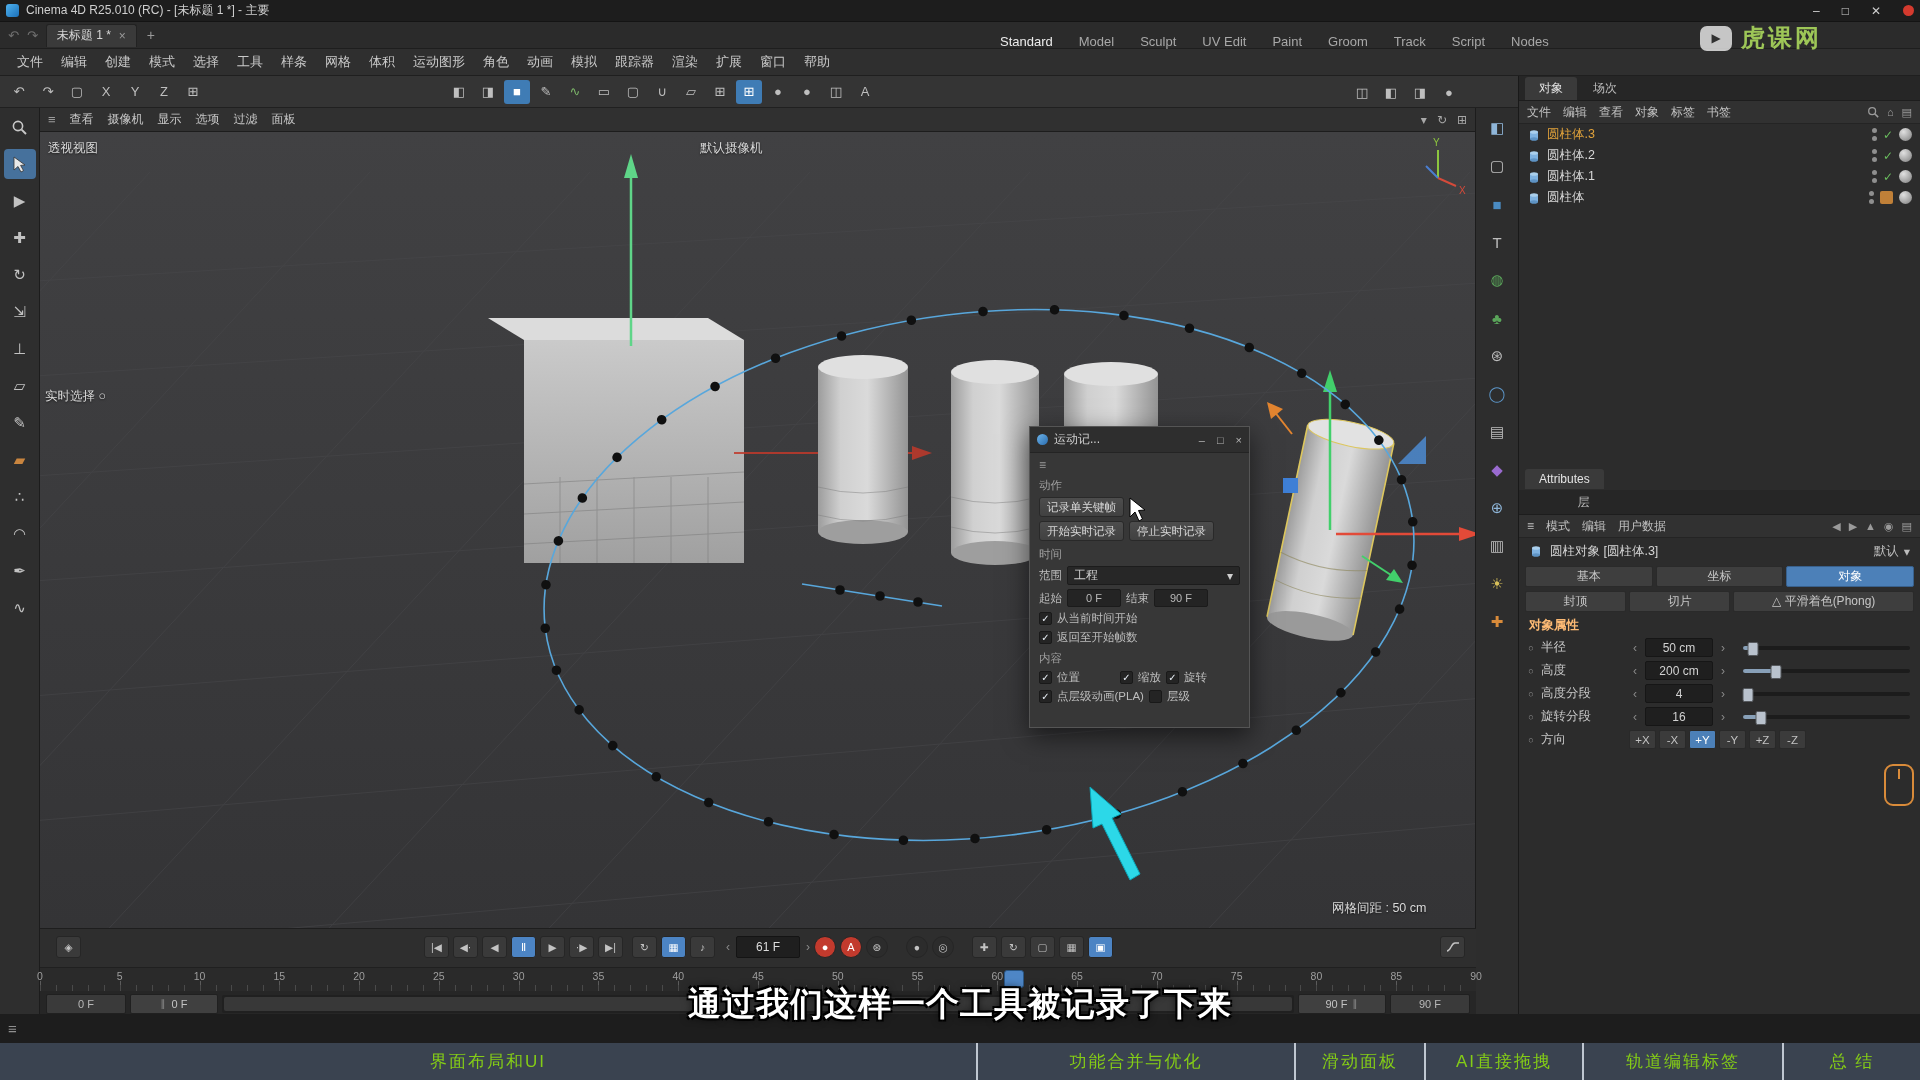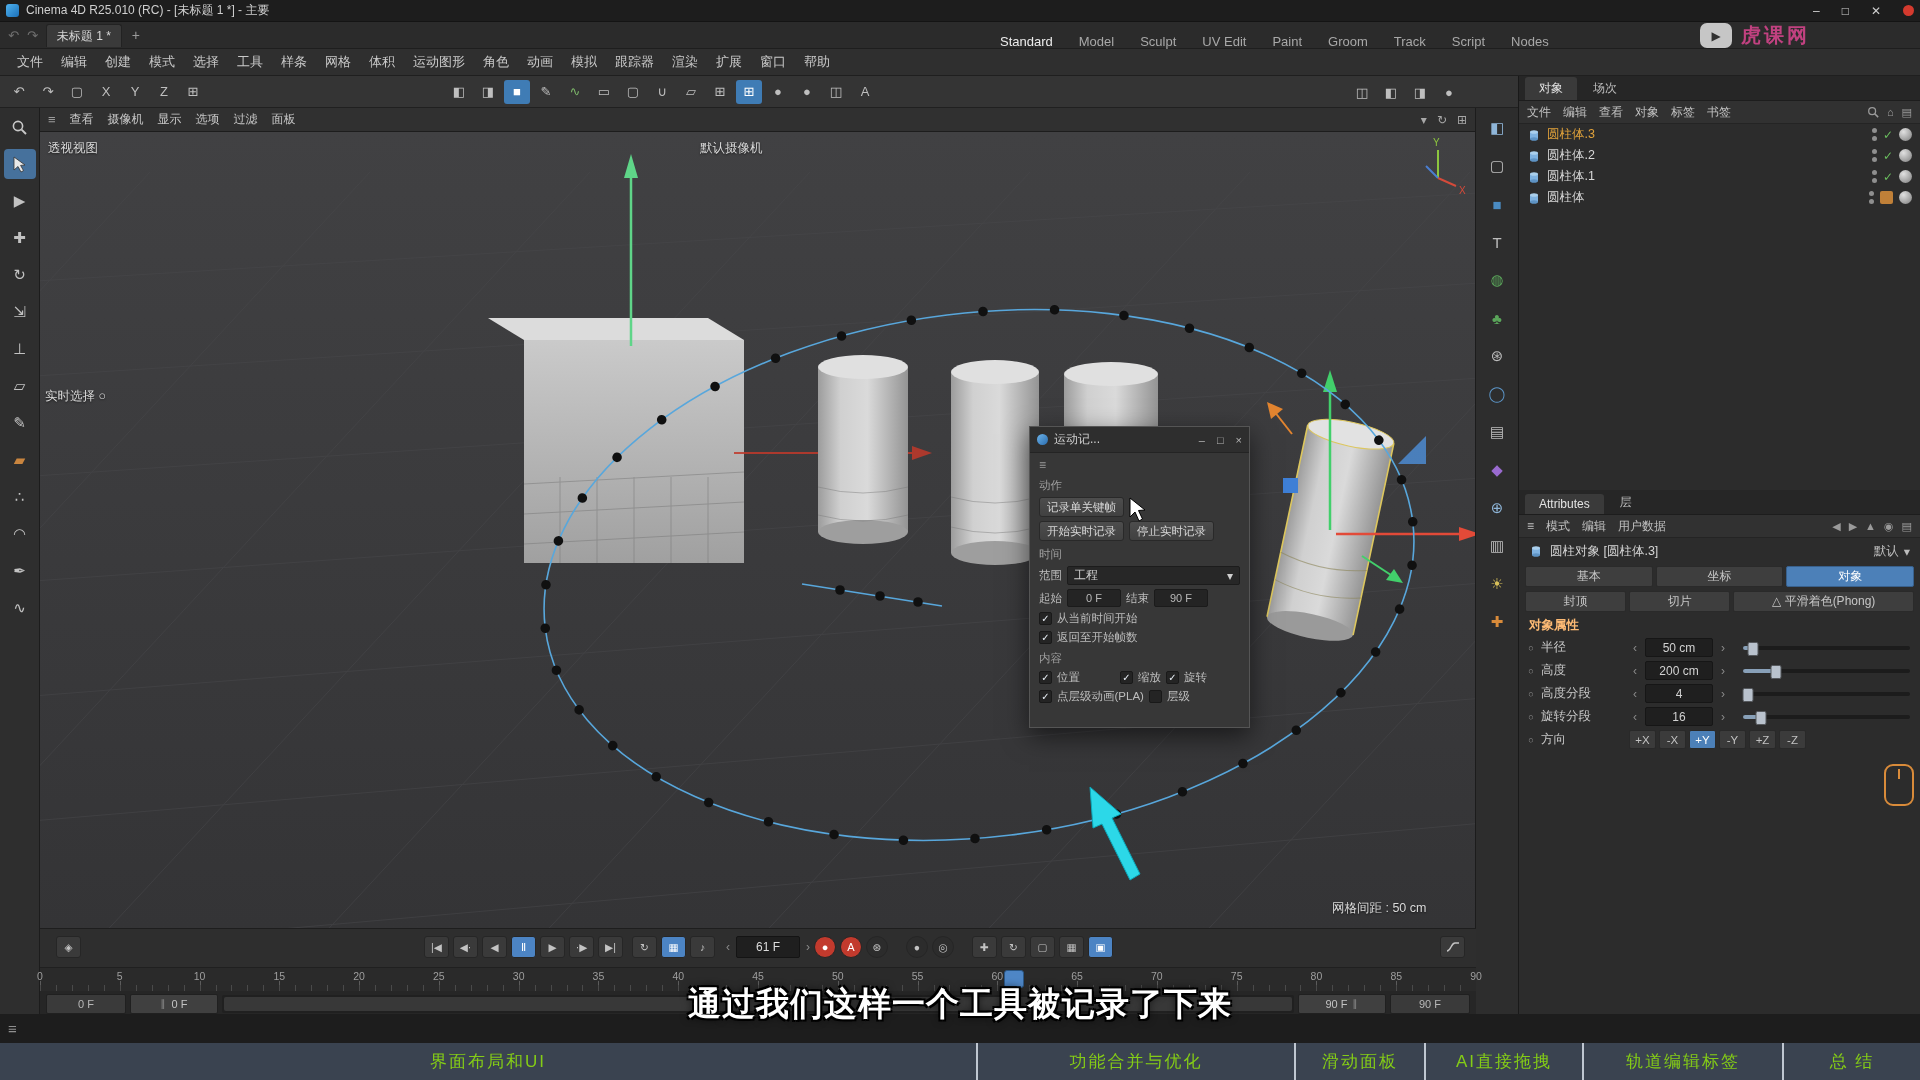--- a/index.html
+++ b/index.html
@@ -14,21 +14,21 @@
   #titlebar .ttl{font-size:12px;color:#cfcfcf;}
   .win-controls{margin-left:auto;display:flex;align-items:center;gap:22px;font-size:12px;color:#cfcfcf;}
   .win-controls span{cursor:default;}
   .rec-dot{width:11px;height:11px;border-radius:50%;background:#d43a2e;}
 
   
   #tabsrow{left:0;top:22px;width:1920px;height:27px;background:#2b2b2b;border-bottom:1px solid #1e1e1e;
            display:flex;align-items:center;padding:0 8px;box-sizing:border-box;}
   .histbtn{color:#6f6f6f;font-size:13px;margin-right:8px;}
   .doctab{background:#3a3a3a;border:1px solid #222;border-bottom:none;border-radius:3px 3px 0 0;
-          padding:3px 10px;font-size:12px;color:#d6d6d6;display:flex;gap:8px;align-items:center;height:16px;flex-direction:column;}
+          padding:3px 10px;font-size:12px;color:#d6d6d6;display:flex;gap:8px;align-items:center;height:16px;}
   .doctab .x{color:#9a9a9a;}
   .newtab{color:#9a9a9a;margin-left:10px;font-size:14px;}
   #layouttabs{position:absolute;left:1000px;top:0;height:100%;display:flex;align-items:center;gap:26px;margin-top:7px;}
   #layouttabs .ltab{font-size:13px;color:#a8a8a8;height:100%;display:flex;align-items:center;border-bottom:2px solid transparent;box-sizing:border-box;}
   #layouttabs .ltab.active{color:#ececec;border-bottom:2px solid #4c85bd;}
 
   
   #menubar{left:0;top:49px;width:1920px;height:27px;background:#2f2f2f;border-bottom:1px solid #1f1f1f;
            display:flex;align-items:center;padding-left:8px;box-sizing:border-box;}
   #menubar .mitem{padding:0 9px;font-size:13px;color:#c9c9c9;height:100%;display:flex;align-items:center;}
@@ -166,21 +166,21 @@
   .navsec{display:flex;align-items:center;justify-content:center;font-size:17px;color:#84cc16;
           letter-spacing:2px;box-sizing:border-box;}
   .navsec + .navsec{border-left:2px solid rgba(215,222,232,.85);}
 
   
   #subtitle{left:0;top:982px;width:1920px;text-align:center;font-size:33px;font-weight:bold;color:#fff;z-index:40;
             text-shadow:-2px -2px 0 #000,2px -2px 0 #000,-2px 2px 0 #000,2px 2px 0 #000,0 0 8px #000;letter-spacing:1px;}
   #watermark{left:1700px;top:22px;display:flex;align-items:center;gap:9px;z-index:41;opacity:.78;}
   #watermark .wicon{width:32px;height:25px;border-radius:7px;background:#f2f2f2;color:#333;display:flex;
                     align-items:center;justify-content:center;font-size:12px;}
-  #watermark .wtxt{font-size:20px;color:#ec4899;letter-spacing:3px;font-weight:bold;}
+  #watermark .wtxt{font-size:24px;color:#bef264;letter-spacing:3px;font-weight:bold;}
   #cursor{left:1128px;top:496px;z-index:50;}
   #mousehint{left:1884px;top:764px;width:26px;height:38px;border:2px solid #d98b3a;border-radius:9px;z-index:6;}
   #mousehint::after{content:"";position:absolute;left:50%;top:3px;width:2px;height:10px;background:#d98b3a;transform:translateX(-50%);}
 </style>
 </head>
 <body>
 
 <div class="app">
 
   <div id="titlebar" class="abs">
@@ -674,21 +674,21 @@
               <i></i>
             </span>
           <span class="tagsq"></span>
           <span class="tagball"></span>
         </span>
       </div>
     </div>
 
     <div id="attrpanel">
       <div class="ptabs">
-        <span style="display:flex;gap:2px;align-items:flex-end;">
+        <span style="display:flex;gap:2px;align-items:flex-end;flex-direction:column;">
 
         <span class="ptab active">Attributes</span>
             <span class="ptab">层</span>
           </span>
       </div>
       <div class="pmenu">
         <span>≡</span>
         <span style="display:flex;gap:12px;">
 
         <span>模式</span>

